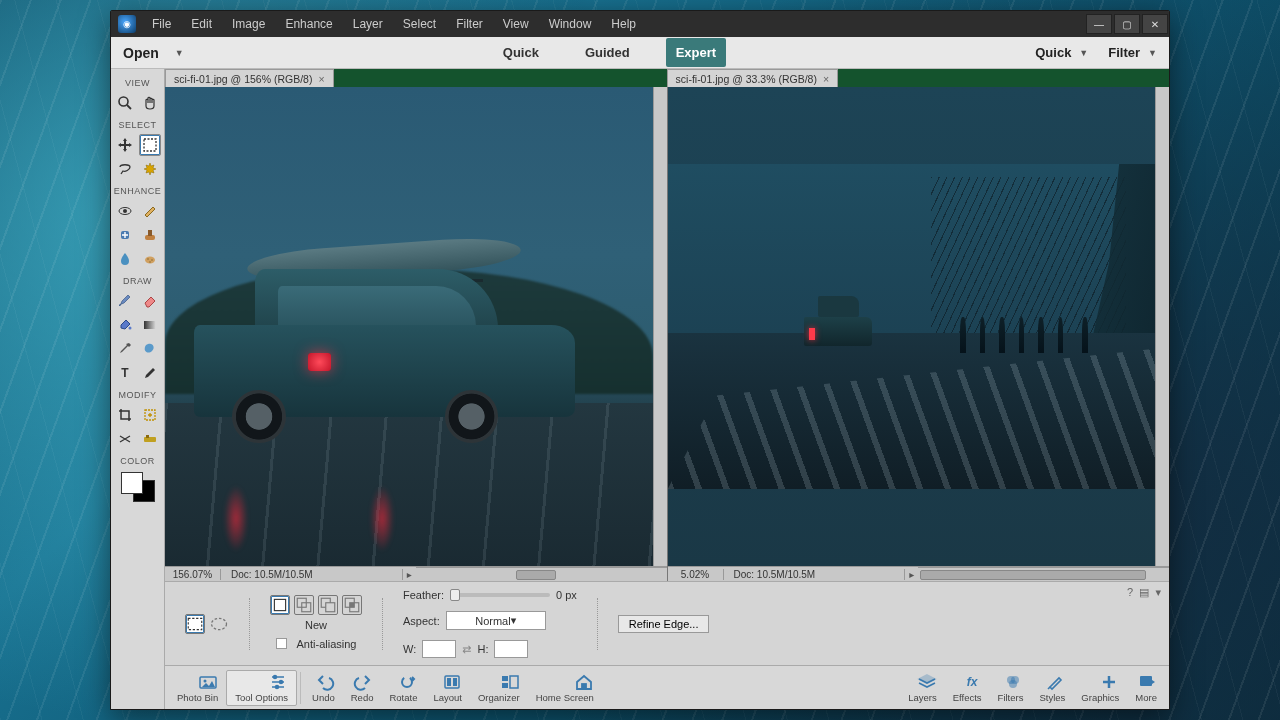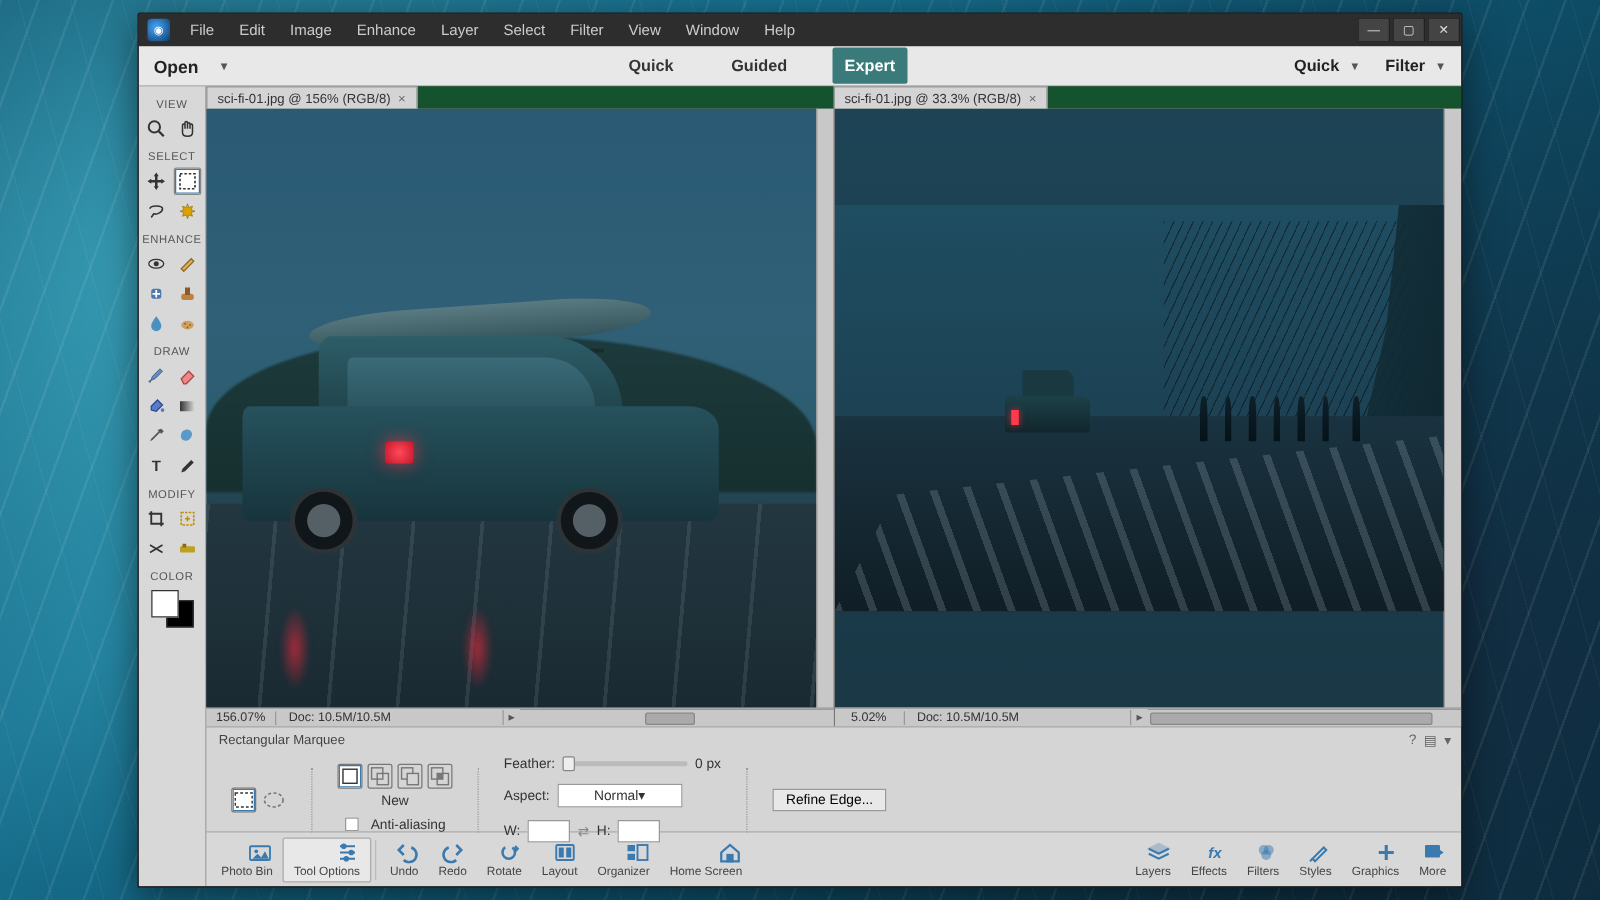--- a/index.html
+++ b/index.html
@@ -415,21 +415,20 @@
       <div style="width:50%">
                 <div class="scroll-h">
                   <div class="thumb" style="left:2px;width:90%"></div>
                 </div>
               </div>
      </div>
     </div>
    </div>
 
    <div class="options">
-    <div class="title">Rectangular Marquee</div>
     <div class="opt-icons">
      <span>?</span>
      <span>▤</span>
      <span>▾</span>
     </div>
     <div class="opt-row">
      <div class="opt-group">
       <div class="shape-row">
        <div class="shape sel">
                   <svg viewBox="0 0 16 16">

